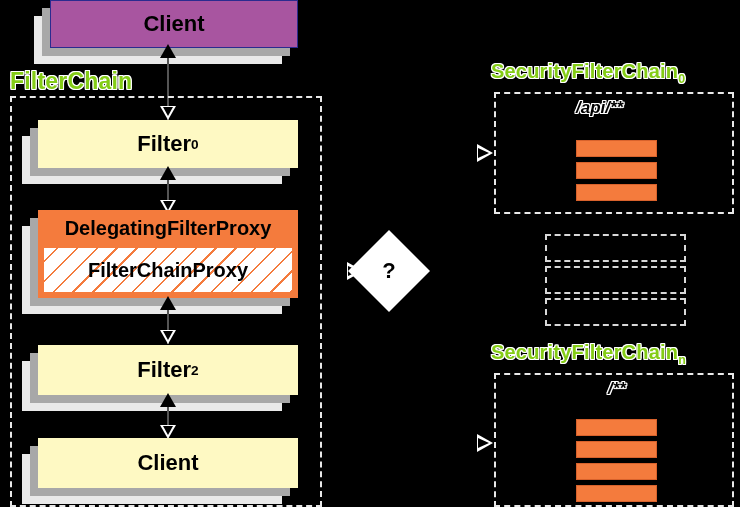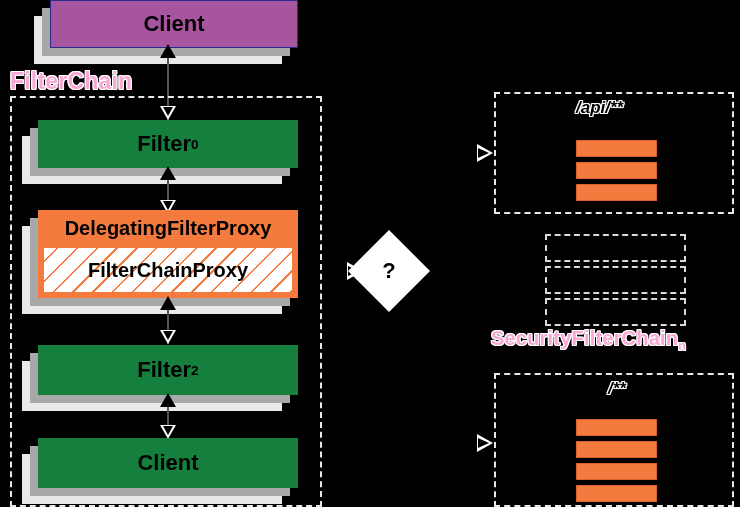--- a/index.html
+++ b/index.html
@@ -14,21 +14,21 @@
     position: relative;
     width: 740px;
     height: 507px;
     background: #000000;
     overflow: hidden;
   }
   .abs { position: absolute; }
 
   
   .outline-label {
-    color: #f9a8d4;
+    color: #84cc16;
     font-weight: bold;
     letter-spacing: 0.2px;
     white-space: nowrap;
     -webkit-text-stroke: 1.2px #ffffff;
     paint-order: stroke fill;
     text-shadow:
       -1px 0 #fff, 1px 0 #fff, 0 -1px #fff, 0 1px #fff,
       -1px -1px #fff, 1px -1px #fff, -1px 1px #fff, 1px 1px #fff;
   }
   .outline-label span.sub {
@@ -72,21 +72,21 @@
   .stack-face {
     position: absolute;
     left: 0; top: 0;
     box-sizing: border-box;
     display: flex;
     align-items: center;
     justify-content: center;
     color: #000000;
     font-weight: bold;
   }
-  .face-orange { background: #15803d; }
+  .face-orange { background: #fef9c3; }
   .face-purple { background: #a855a0; border: 1.5px solid #2b2b8f; }
 
   .sub { font-size: 0.62em; vertical-align: sub; }
 
   
   .dfp-face {
     background: #f47b3d;
     box-sizing: border-box;
     position: absolute;
     left: 0; top: 0;
@@ -248,32 +248,35 @@
   <div class="stack-wrap" style="left:38px; top:438px; width:260px; height:50px;">
     <div class="stack-sh2" style="width:260px; height:50px;"></div>
     <div class="stack-sh1" style="width:260px; height:50px;"></div>
     <div class="stack-face face-orange" style="width:260px; height:50px; font-size:22px;">Client</div>
   </div>
 
   <div class="arrow-hollow-right" style="left:347px; top:262px;"></div>
   <div class="diamond" style="left:360px; top:242px;"></div>
   <div class="diamond-label" style="left:360px; top:258px; width:58px;">?</div>
 
+  <div class="outline-label abs" style="left:491px; top:60px; font-size:20px;">
+    <span>SecurityFilterChain</span><span class="sub">0</span>
+  </div>
   <div class="dashed-box abs" style="left:494px; top:92px; width:240px; height:122px;"></div>
   <div class="outline-path abs" style="left:576px; top:98px; width:82px; font-size:17px;">/api/**</div>
   <div class="arrow-hollow-right" style="left:477px; top:144px;"></div>
   <div class="sfc-bar" style="left:576px; top:140px; width:81px; height:17px;"></div>
   <div class="sfc-bar" style="left:576px; top:162px; width:81px; height:17px;"></div>
   <div class="sfc-bar" style="left:576px; top:184px; width:81px; height:17px;"></div>
 
   <div class="dashed-small abs" style="left:545px; top:234px; width:141px; height:28px;"></div>
   <div class="dashed-small abs" style="left:545px; top:266px; width:141px; height:28px;"></div>
   <div class="dashed-small abs" style="left:545px; top:298px; width:141px; height:28px;"></div>
 
-  <div class="outline-label abs" style="left:491px; top:327px; font-size:20px;">
+  <div class="outline-label abs" style="left:491px; top:341px; font-size:20px;">
     <span>SecurityFilterChain</span><span class="sub">n</span>
   </div>
   <div class="dashed-box abs" style="left:494px; top:373px; width:240px; height:134px;"></div>
   <div class="outline-path abs" style="left:576px; top:379px; width:82px; text-align:center; font-size:17px;">/**</div>
   <div class="arrow-hollow-right" style="left:477px; top:434px;"></div>
   <div class="sfc-bar" style="left:576px; top:419px; width:81px; height:17px;"></div>
   <div class="sfc-bar" style="left:576px; top:441px; width:81px; height:17px;"></div>
   <div class="sfc-bar" style="left:576px; top:463px; width:81px; height:17px;"></div>
   <div class="sfc-bar" style="left:576px; top:485px; width:81px; height:17px;"></div>
 

